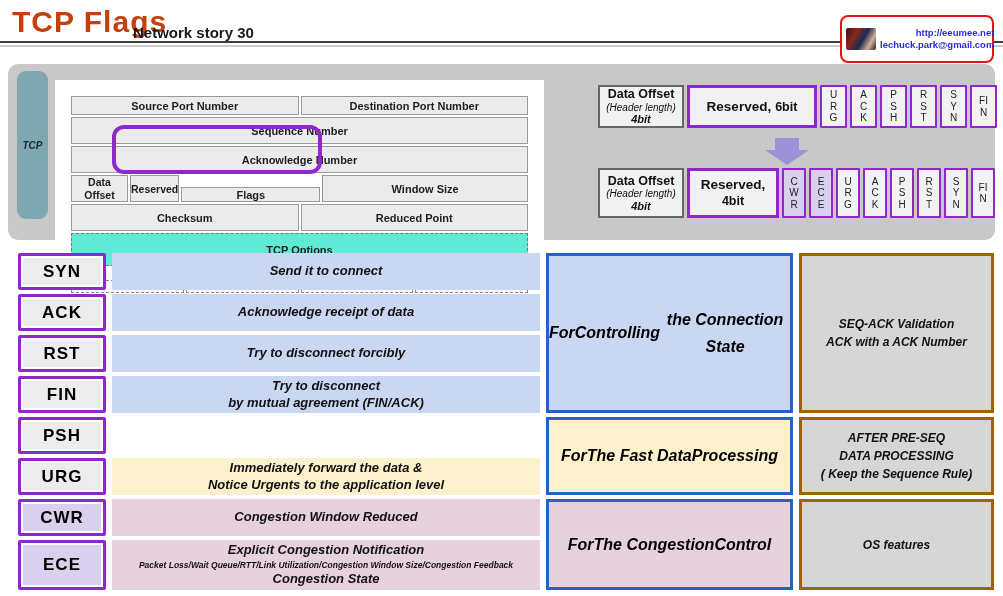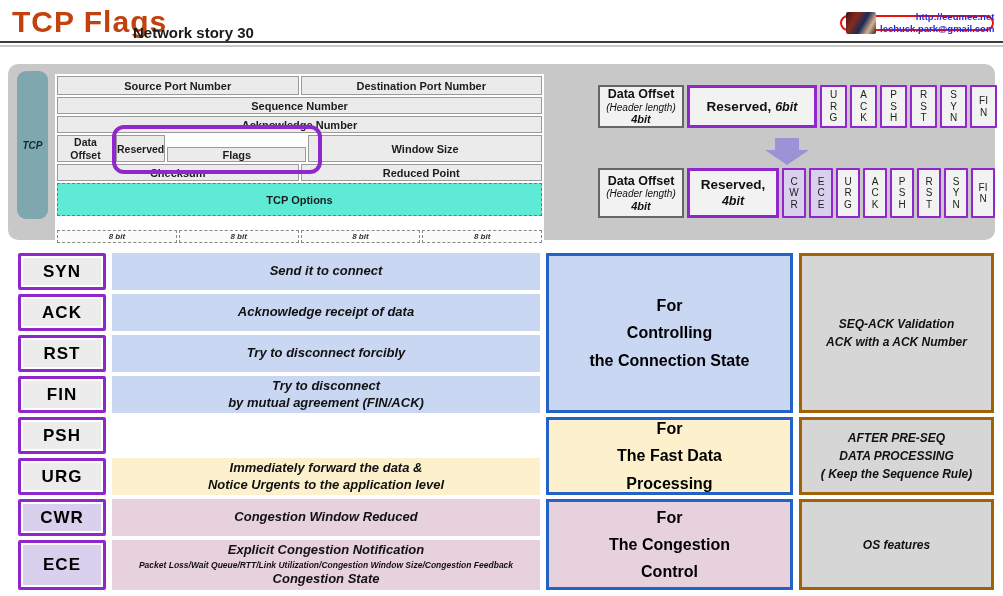--- a/index.html
+++ b/index.html
@@ -6,33 +6,33 @@
   body{
     width:1003px;height:596px;position:relative;overflow:hidden;
     background:#ffffff;color:#111;
     font-family:"Liberation Sans", sans-serif;
   }
   
   .page-title{position:absolute;left:12px;top:5px;font-size:30px;font-weight:bold;color:#c2410c;letter-spacing:1px;}
   .page-subtitle{position:absolute;left:133px;top:24px;font-size:15px;font-weight:bold;color:#1a1a1a;}
   .rule-dark{position:absolute;left:0;top:41px;width:1003px;height:2px;background:#3c3c3c;}
   .rule-light{position:absolute;left:0;top:45px;width:1003px;height:2px;background:#c9c9c9;}
-  .badge{position:absolute;left:840px;top:15px;width:154px;height:16px;border:2px solid #e81212;border-radius:8px;
+  .badge{position:absolute;left:840px;top:15px;width:154px;height:48px;border:2px solid #e81212;border-radius:8px;
     background:#fff;display:flex;align-items:center;padding:1px 4px;box-sizing:border-box;gap:4px;}
   .badge-thumb{width:30px;height:22px;border-radius:2px;flex:0 0 auto;
     background:linear-gradient(120deg,#3a1020 0%,#8a2a1a 30%,#1a2a55 55%,#d8b090 78%,#202020 100%);}
   .badge-text{flex:1;text-align:right;font-size:9.5px;font-weight:bold;color:#2a2ae0;line-height:1.25;white-space:nowrap;}
   
   .panel{position:absolute;left:8px;top:64px;width:987px;height:176px;background:#c8c8c8;border-radius:10px;}
   .tcp-side{position:absolute;left:9px;top:7px;width:31px;height:148px;background:#7fa7b0;border-radius:9px;
     display:flex;align-items:center;justify-content:center;font-style:italic;font-weight:bold;font-size:10px;color:#14282d;}
-  .hwrap{position:absolute;left:47px;top:10px;width:489px;background:#ffffff;padding:2px;box-sizing:border-box;
+  .hwrap{position:absolute;left:47px;top:16px;width:489px;background:#ffffff;padding:16px;box-sizing:border-box;
     display:flex;flex-direction:column;gap:2px;}
   .hrow{display:flex;gap:2px;}
-  .h19{height:19px}.h17{height:17px}.h27{height:27px}.h33{height:33px}.h13{height:13px;margin-top:12px;}
+  .h19{height:19px}.h17{height:27px}.h27{height:27px}.h33{height:33px}.h13{height:13px;margin-top:12px;}
   .hcell{background:#ebebeb;border:1px solid #9a9a9a;box-sizing:border-box;flex:1;
     display:flex;align-items:center;justify-content:center;font-weight:bold;font-size:11px;color:#1d1d1d;}
   .hcell.multi{flex:0 0 57px;font-size:10.5px;line-height:1.15;text-align:center;padding:0 4px;}
   .w-reserved{flex:0 0 47px;font-size:10.5px;}
   .w-flags{flex:0 0 139px;margin-top:12px;}
   .opt{border:1px dashed #777;background:#5eead4;}
   .bit{border:1px dashed #888;background:#fbfbfb;font-style:italic;font-weight:bold;font-size:8px;color:#333;}
   .ring{position:absolute;left:104px;top:61px;width:202px;height:41px;border:4px solid #8f27cc;border-radius:12px;pointer-events:none;}
   
   .bd-row{position:absolute;display:flex;gap:3px;}
@@ -41,21 +41,21 @@
   .obox{width:86px;background:#f2f2f2;border:2px solid #666;box-sizing:border-box;
     display:flex;flex-direction:column;align-items:center;justify-content:center;line-height:1.15;}
   .ob1{font-weight:bold;font-size:12.5px;}
   .ob2{font-style:italic;font-size:10px;}
   .ob3{font-style:italic;font-weight:bold;font-size:11px;}
   .rbox{background:#f2f2f2;border:3px solid #8f27cc;box-sizing:border-box;
     display:flex;align-items:center;justify-content:center;gap:4px;}
   .rboxA{width:130px;}
   .rboxB{width:92px;flex-direction:column;gap:0;line-height:1.2;}
   .rb-bold{font-weight:bold;font-size:13.5px;}
-  .rb-it{font-style:italic;font-weight:bold;font-size:12.5px;}
+  .rb-it{font-weight:bold;font-size:12.5px;}
   .vcell{border:2px solid #8f27cc;background:#f2f2f2;box-sizing:border-box;border-radius:1px;
     display:flex;align-items:center;justify-content:center;}
   .vA{width:27px;}
   .vB{width:24px;}
   .vcell.accent{background:#d8d0ec;}
   .vtext{display:block;width:11px;word-break:break-all;font-size:10px;line-height:1.14;text-align:center;color:#222;}
   .arrow-stem{position:absolute;left:767px;top:74px;width:24px;height:12px;background:#9c92d6;}
   .arrow-head{position:absolute;left:757px;top:86px;width:0;height:0;
     border-left:22px solid transparent;border-right:22px solid transparent;border-top:15px solid #9c92d6;}
   
@@ -70,22 +70,22 @@
   .flagbox{border:3px solid #8f27cc;box-shadow:inset 0 0 0 2px #fff;background:#ececec;border-radius:2px;
     display:flex;align-items:center;justify-content:center;font-weight:bold;font-size:17px;letter-spacing:1px;color:#000;}
   .flagbox.accent{background:#d8d0ec;}
   .desc{display:flex;flex-direction:column;align-items:center;justify-content:center;text-align:center;
     font-style:italic;font-weight:bold;font-size:13px;line-height:1.3;color:#111;}
   .t-blue{background:#c9d7f3;}
   .t-cream{background:#fdf1cd;}
   .t-pink{background:#e7d1dc;}
   .d{display:block;}
   .ece .d1{font-size:8.5px;line-height:1.5;}
-  .purpose{border:3px solid #2463c6;box-sizing:border-box;display:flex;flex-direction:column;align-items:center;justify-content:center;
-    text-align:center;font-weight:bold;font-size:16px;line-height:1.7;color:#000;}
+  .purpose{border:3px solid #2463c6;box-sizing:border-box;display:flex;flex-direction:row;align-items:center;justify-content:center;
+    text-align:center;font-weight:bold;font-style:italic;font-size:16px;line-height:1.7;color:#000;}
   .g-blue{background:#c9d7f3;}
   .g-cream{background:#fdf1cd;}
   .g-pink{background:#e7d1dc;}
   .note{border:3px solid #a16207;background:#d6d6d6;box-sizing:border-box;
     display:flex;flex-direction:column;align-items:center;justify-content:center;text-align:center;
     font-weight:bold;font-style:italic;font-size:12px;line-height:1.5;color:#111;}
 </style>
 </head>
 <body>
 

